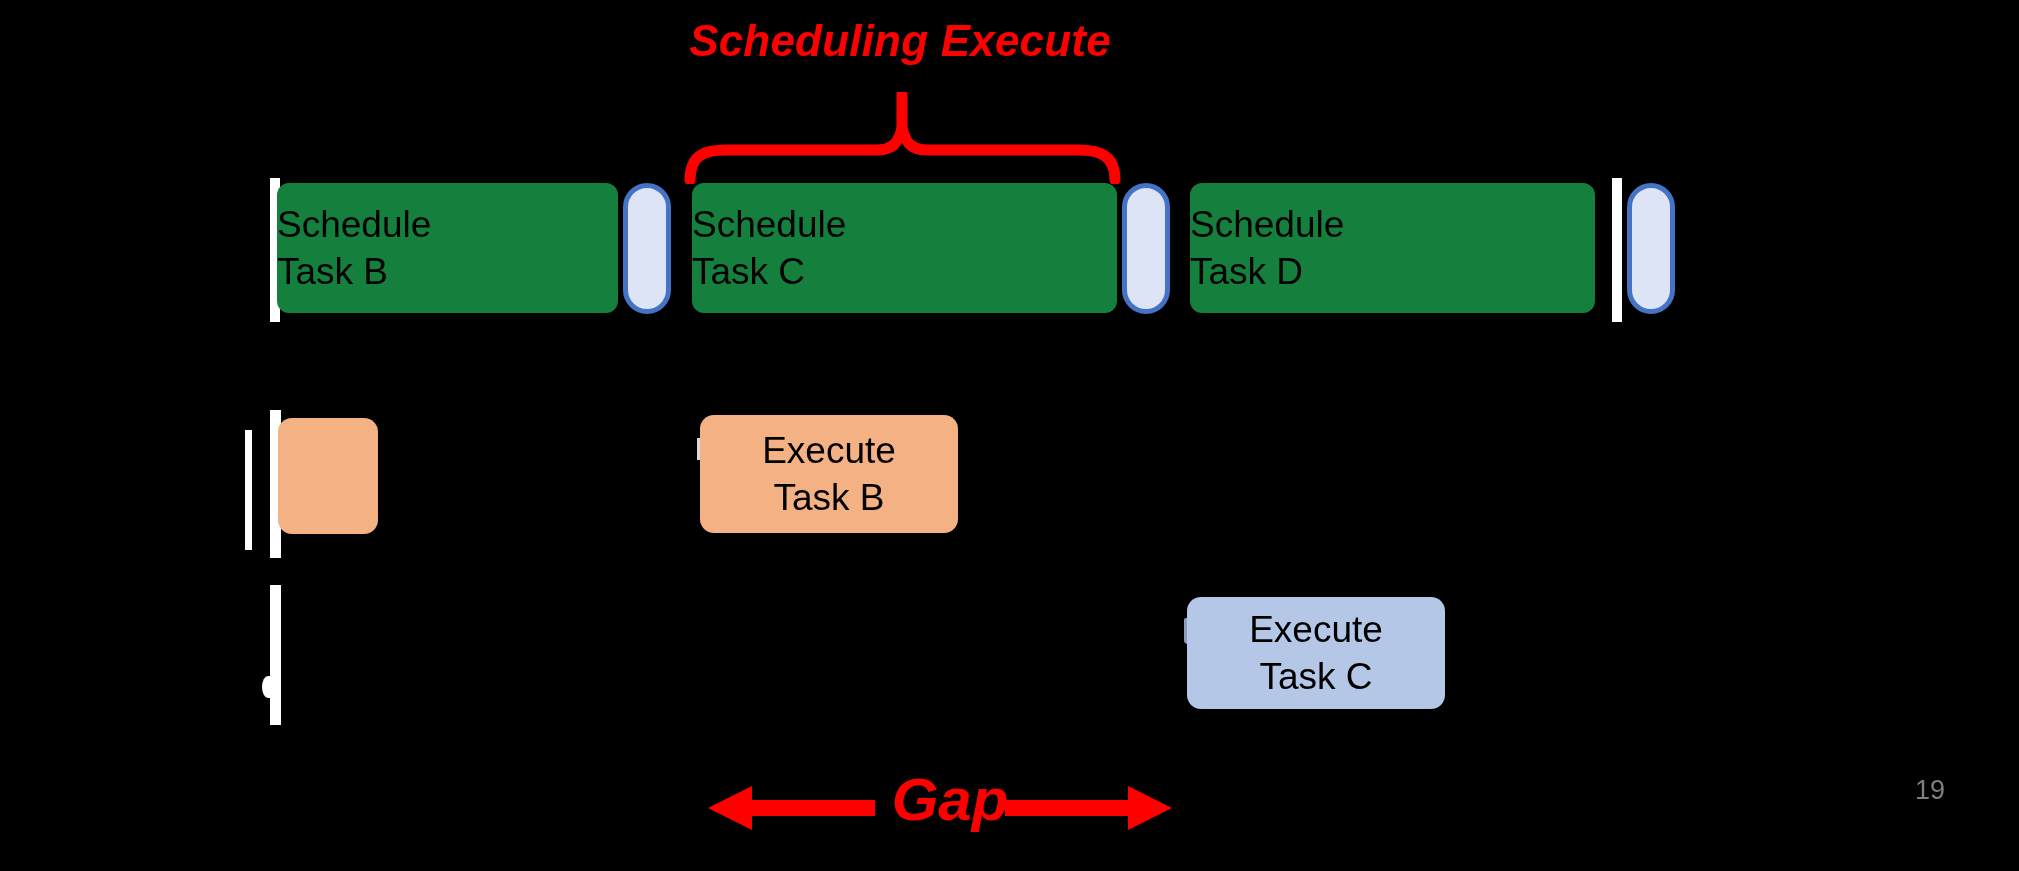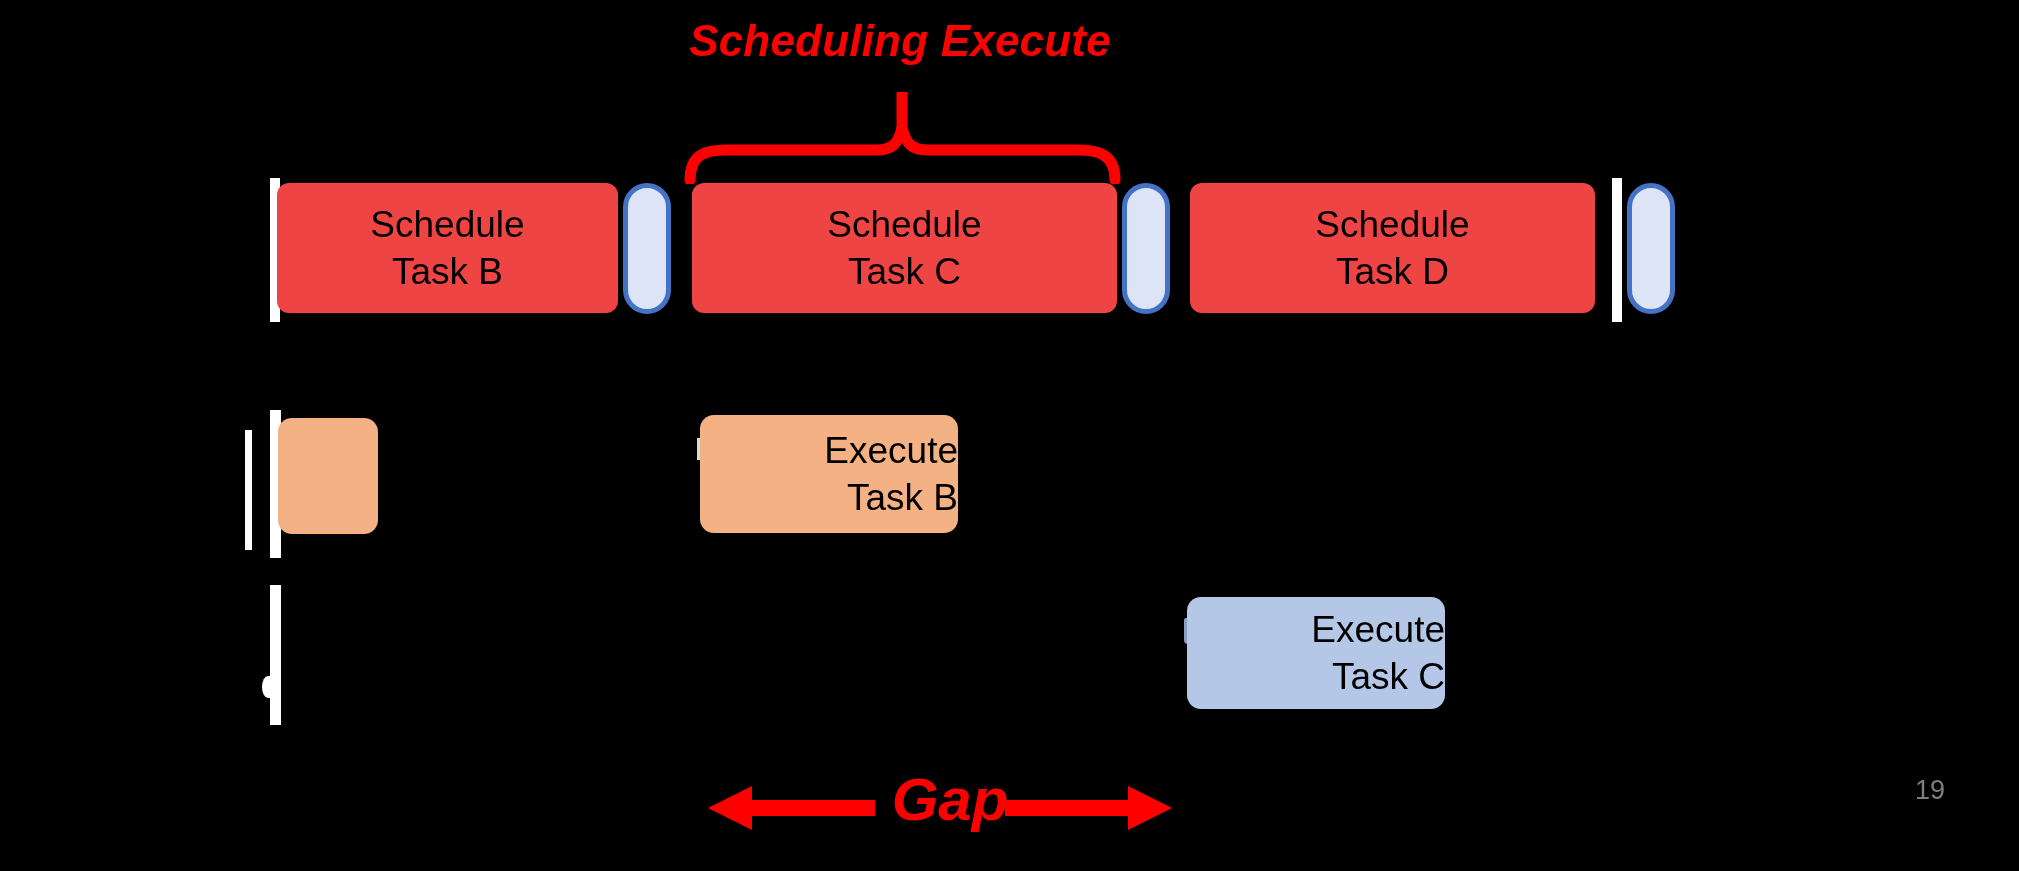--- a/index.html
+++ b/index.html
@@ -38,73 +38,73 @@
     top: 92px;
     width: 445px;
     height: 92px;
   }
   .brace-wrap svg { display: block; }
 
   .sched-box {
     position: absolute;
     top: 183px;
     height: 130px;
-    background: #ef4444;
+    background: #15803d;
     border-radius: 12px;
+    color: #000000;
+    font-size: 37px;
+    line-height: 1.28;
+    display: flex;
+    flex-direction: column;
+    align-items: flex-start;
+    justify-content: center;
+    text-align: center;
+    box-sizing: border-box;
+  }
+  .sched-b { left: 277px; width: 341px; }
+  .sched-c { left: 692px; width: 425px; }
+  .sched-d { left: 1190px; width: 405px; }
+
+  .ctx-box {
+    position: absolute;
+    top: 183px;
+    height: 131px;
+    width: 48px;
+    background: #DCE4F6;
+    border: 5px solid #4472C4;
+    border-radius: 24px;
+    box-sizing: border-box;
+  }
+  .ctx-1 { left: 623px; }
+  .ctx-2 { left: 1122px; }
+  .ctx-3 { left: 1627px; }
+
+  
+  .tick-w {
+    position: absolute;
+    background: #FFFFFF;
+    width: 10px;
+  }
+  .tick-top-left  { left: 270px;  top: 178px; height: 144px; }
+  .tick-top-right { left: 1612px; top: 178px; height: 144px; }
+
+  
+  .exec-box {
+    position: absolute;
+    border-radius: 14px;
     color: #000000;
     font-size: 37px;
     line-height: 1.28;
     display: flex;
     flex-direction: column;
     align-items: center;
     justify-content: center;
     text-align: center;
     box-sizing: border-box;
   }
-  .sched-b { left: 277px; width: 341px; }
-  .sched-c { left: 692px; width: 425px; }
-  .sched-d { left: 1190px; width: 405px; }
-
-  .ctx-box {
-    position: absolute;
-    top: 183px;
-    height: 131px;
-    width: 48px;
-    background: #DCE4F6;
-    border: 5px solid #4472C4;
-    border-radius: 24px;
-    box-sizing: border-box;
-  }
-  .ctx-1 { left: 623px; }
-  .ctx-2 { left: 1122px; }
-  .ctx-3 { left: 1627px; }
-
-  
-  .tick-w {
-    position: absolute;
-    background: #FFFFFF;
-    width: 10px;
-  }
-  .tick-top-left  { left: 270px;  top: 178px; height: 144px; }
-  .tick-top-right { left: 1612px; top: 178px; height: 144px; }
-
-  
-  .exec-box {
-    position: absolute;
-    border-radius: 14px;
-    color: #000000;
-    font-size: 37px;
-    line-height: 1.28;
-    display: flex;
-    flex-direction: column;
-    align-items: flex-end;
-    justify-content: center;
-    text-align: center;
-    box-sizing: border-box;
-  }
   .exec-b {
     left: 700px;
     top: 415px;
     width: 258px;
     height: 118px;
     background: #F4B183;
   }
   .exec-c {
     left: 1187px;
     top: 597px;

